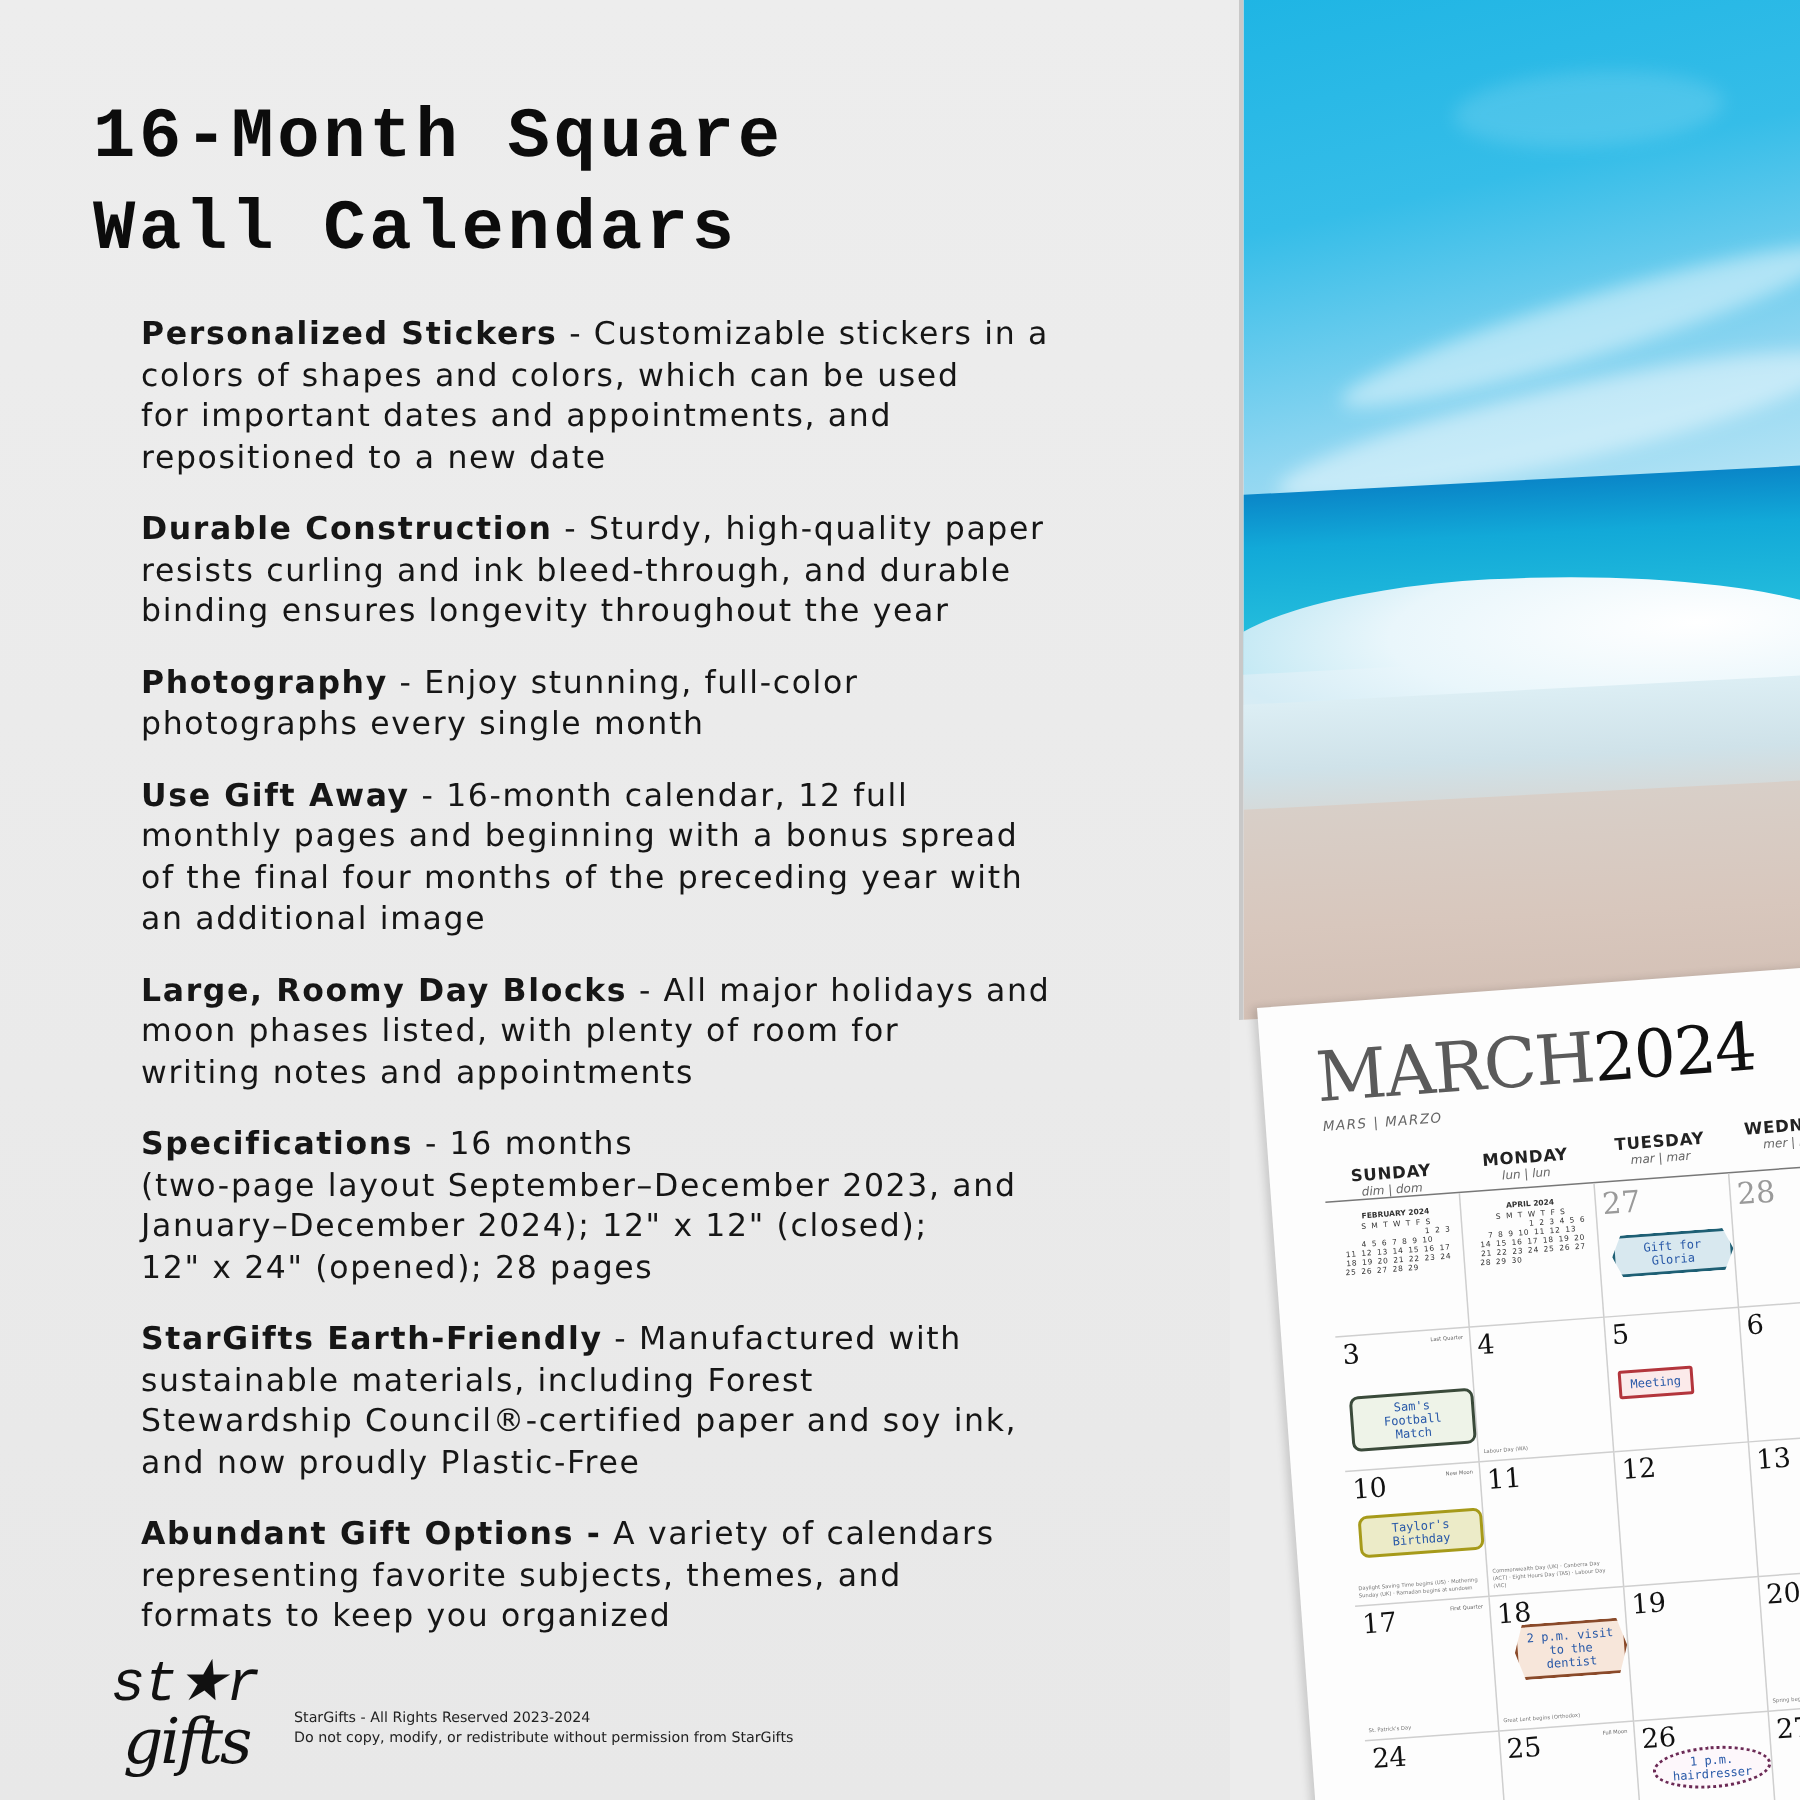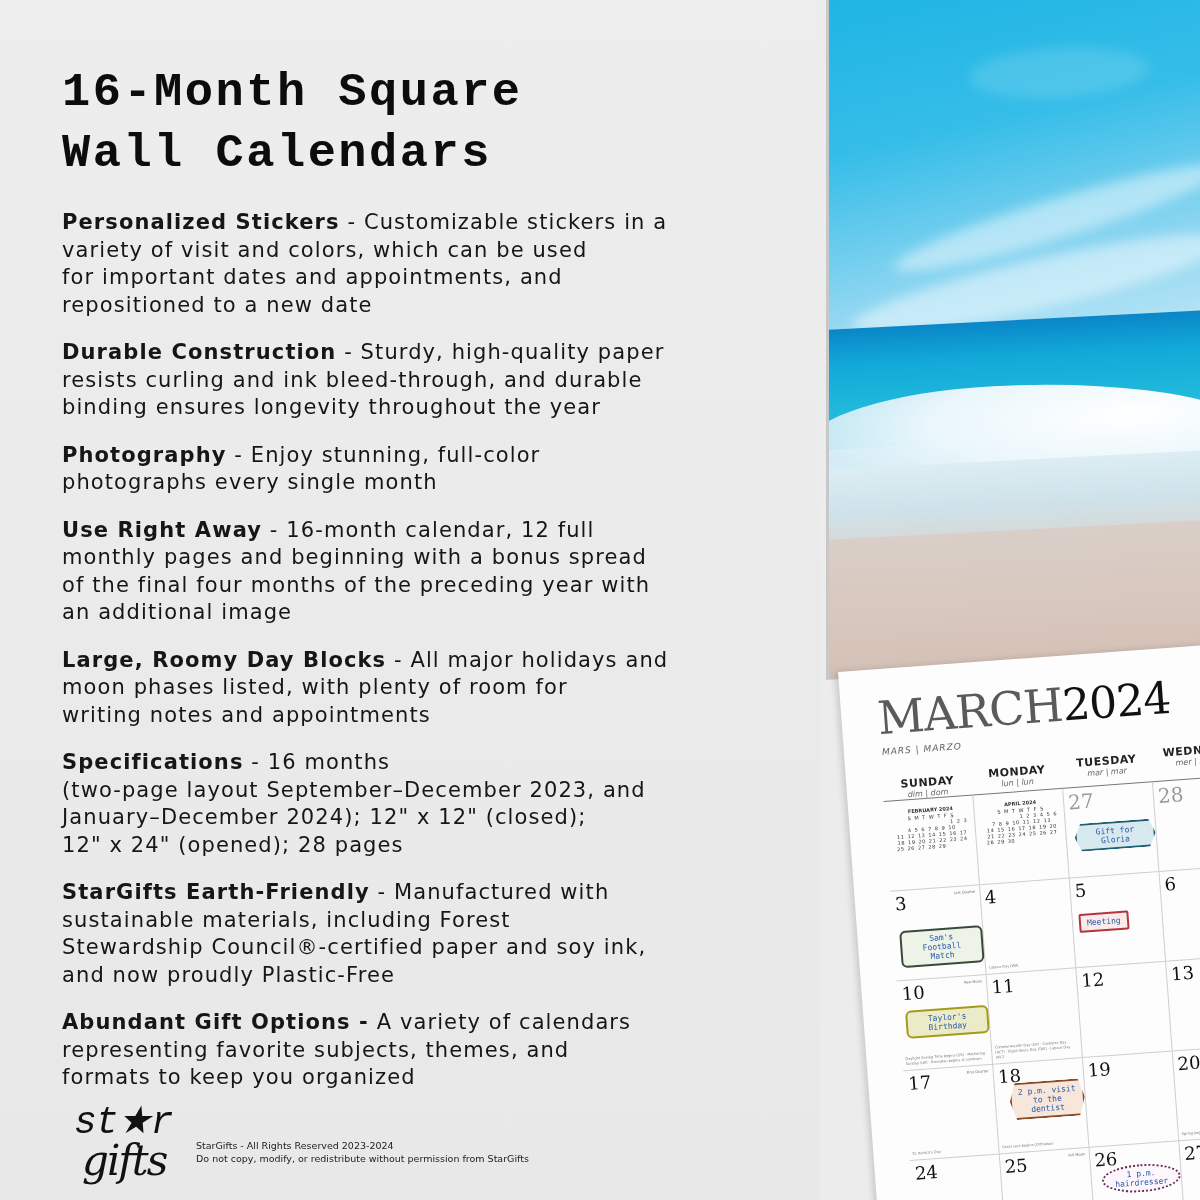--- a/index.html
+++ b/index.html
@@ -19,21 +19,21 @@
       font-family: Liberation Mono, monospace;
       font-weight: bold; font-size: 47px; line-height: 61px;
       letter-spacing: 2.5px; color: #0c0c0c;
     }
     .headline span { display: block; }
     .features {
       position: absolute; left: 62px; top: 209px; width: 700px;
     }
     .feature {
       font-size: 21px; line-height: 27.5px; letter-spacing: 1.1px;
-      color: #161616; margin-bottom: 20px;
+      color: #161616; margin-bottom: 20px; margin-left: 32px;
     }
     .feature .ft-title { font-weight: bold; }
     .feature .line { display: block; white-space: nowrap; }
     .footer {
       position: absolute; left: 70px; top: 1098px; width: 480px; height: 90px;
     }
     .logo {
       position: absolute; left: 0; top: 0; width: 110px; height: 90px;
       font-family: "DejaVu Serif", serif; font-style: italic;
       color: #111;
@@ -142,35 +142,35 @@
 
 <div class="left-panel">
   <h1 class="headline">
     <span>16-Month Square</span>
     <span>Wall Calendars</span>
   </h1>
 
   <div class="features">
     <div class="feature">
       <span class="line"><span class="ft-title">Personalized Stickers</span><span> - Customizable stickers in a</span></span>
-      <span class="line">variety of visit and colors, which can be used</span>
+      <span class="line">colors of shapes and colors, which can be used</span>
       <span class="line">for important dates and appointments, and</span>
       <span class="line">repositioned to a new date</span>
     </div>
     <div class="feature">
       <span class="line"><span class="ft-title">Durable Construction</span><span> - Sturdy, high-quality paper</span></span>
       <span class="line">resists curling and ink bleed-through, and durable</span>
       <span class="line">binding ensures longevity throughout the year</span>
     </div>
     <div class="feature">
       <span class="line"><span class="ft-title">Photography</span><span> - Enjoy stunning, full-color</span></span>
       <span class="line">photographs every single month</span>
     </div>
     <div class="feature">
-      <span class="line"><span class="ft-title">Use Right Away</span><span> - 16-month calendar, 12 full</span></span>
+      <span class="line"><span class="ft-title">Use Gift Away</span><span> - 16-month calendar, 12 full</span></span>
       <span class="line">monthly pages and beginning with a bonus spread</span>
       <span class="line">of the final four months of the preceding year with</span>
       <span class="line">an additional image</span>
     </div>
     <div class="feature">
       <span class="line"><span class="ft-title">Large, Roomy Day Blocks</span><span> - All major holidays and</span></span>
       <span class="line">moon phases listed, with plenty of room for</span>
       <span class="line">writing notes and appointments</span>
     </div>
     <div class="feature">

